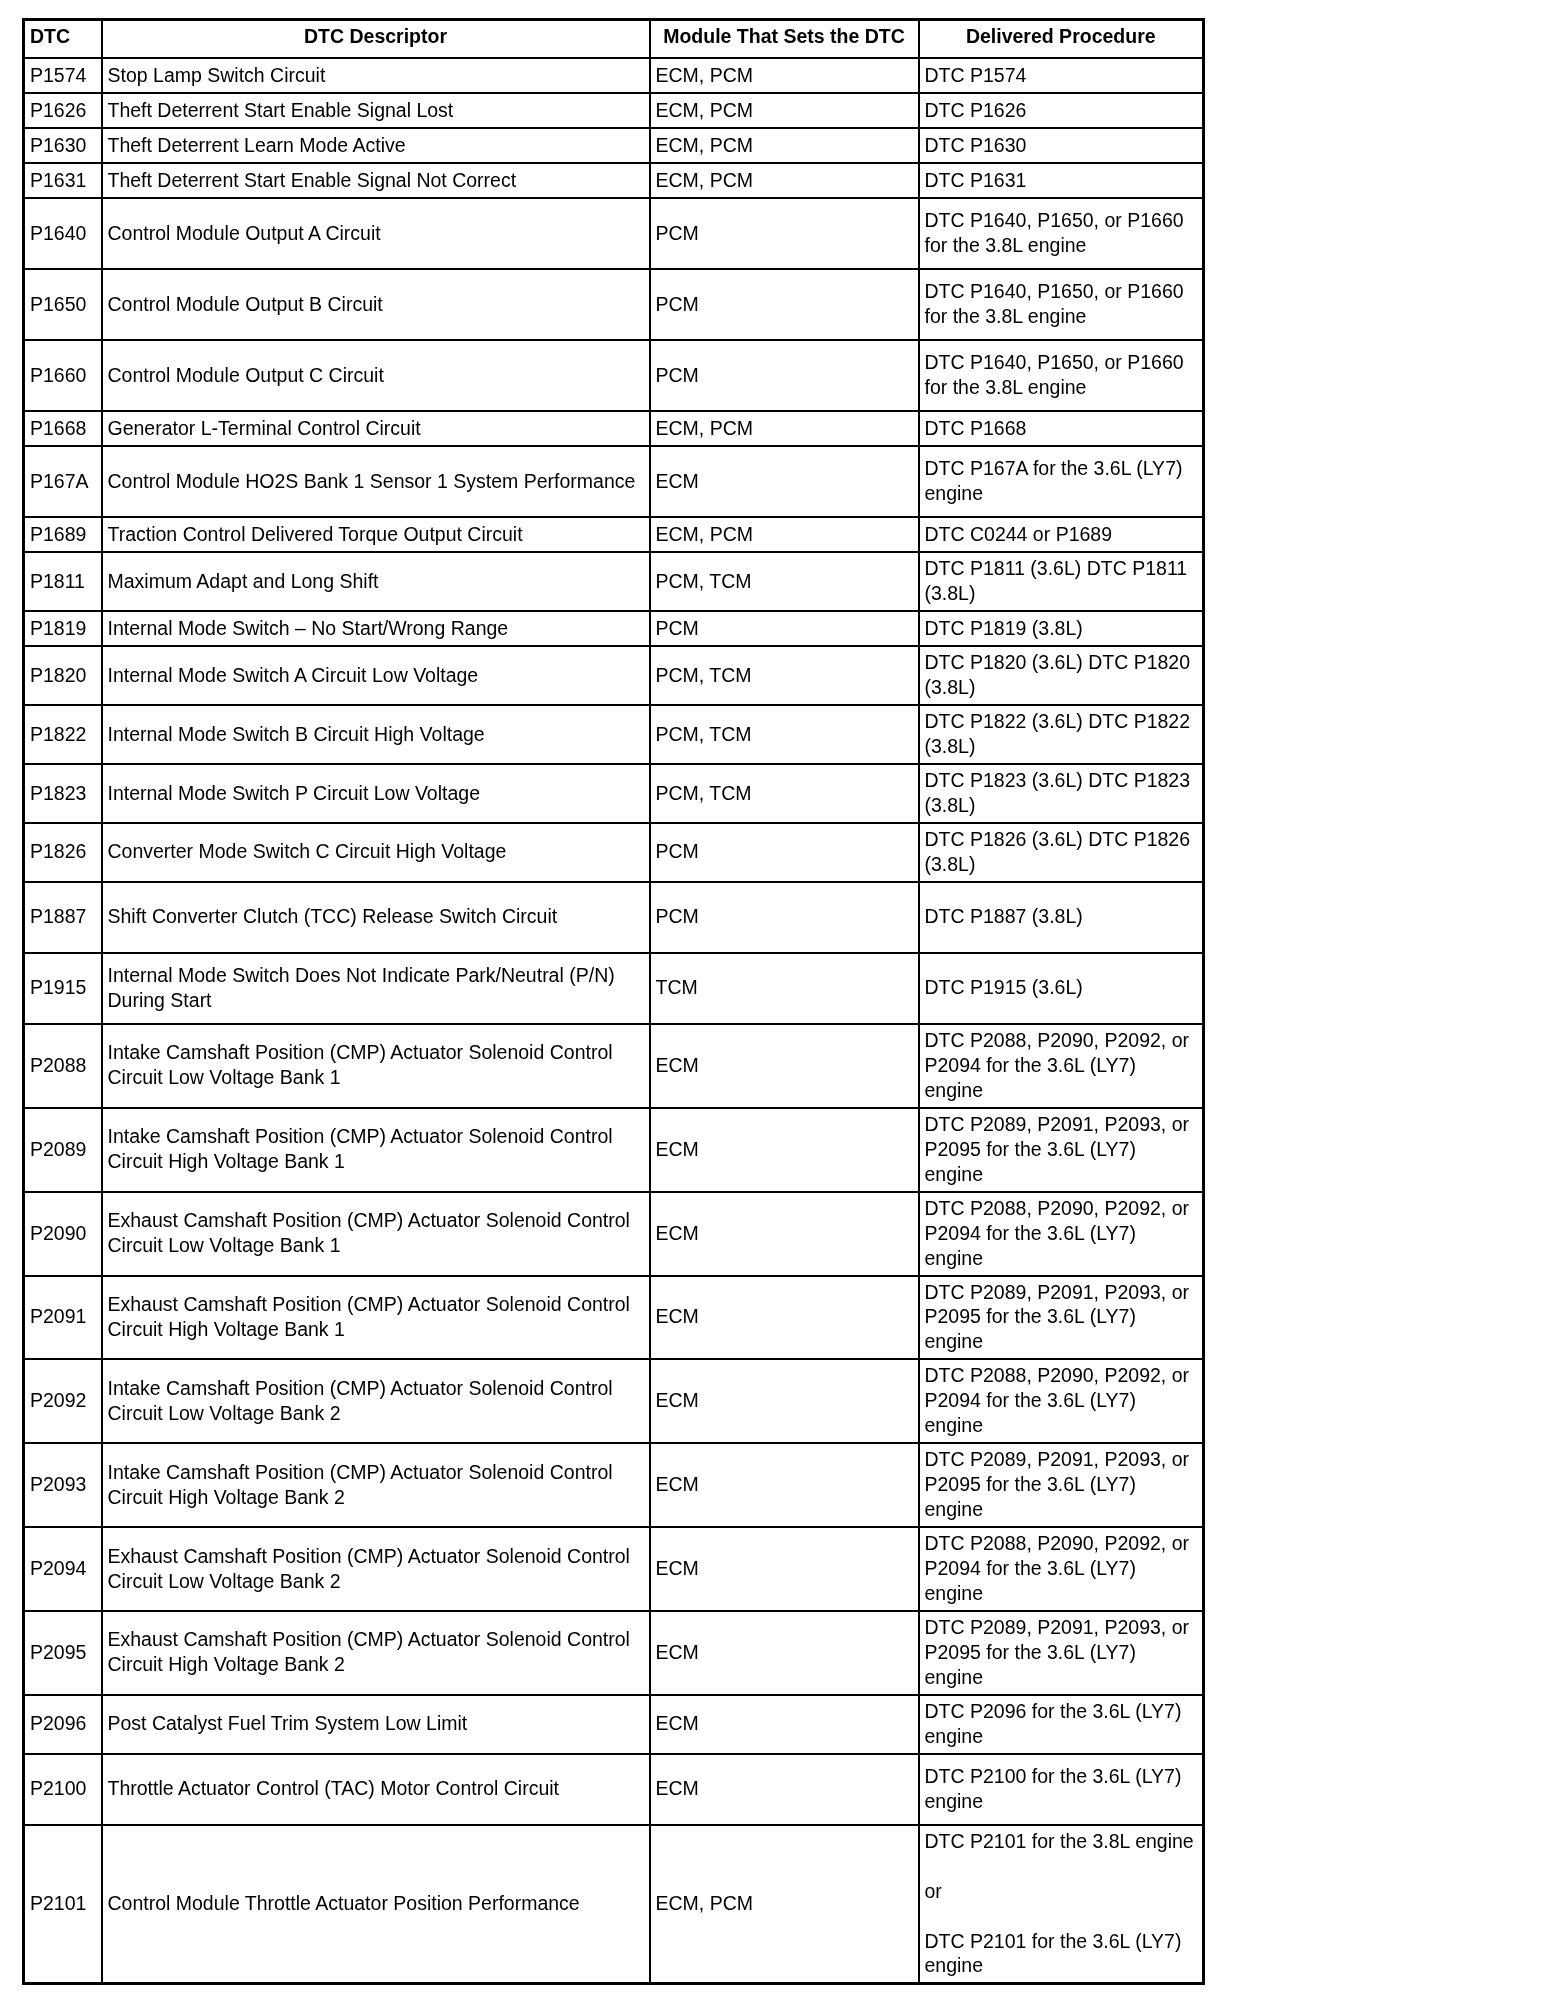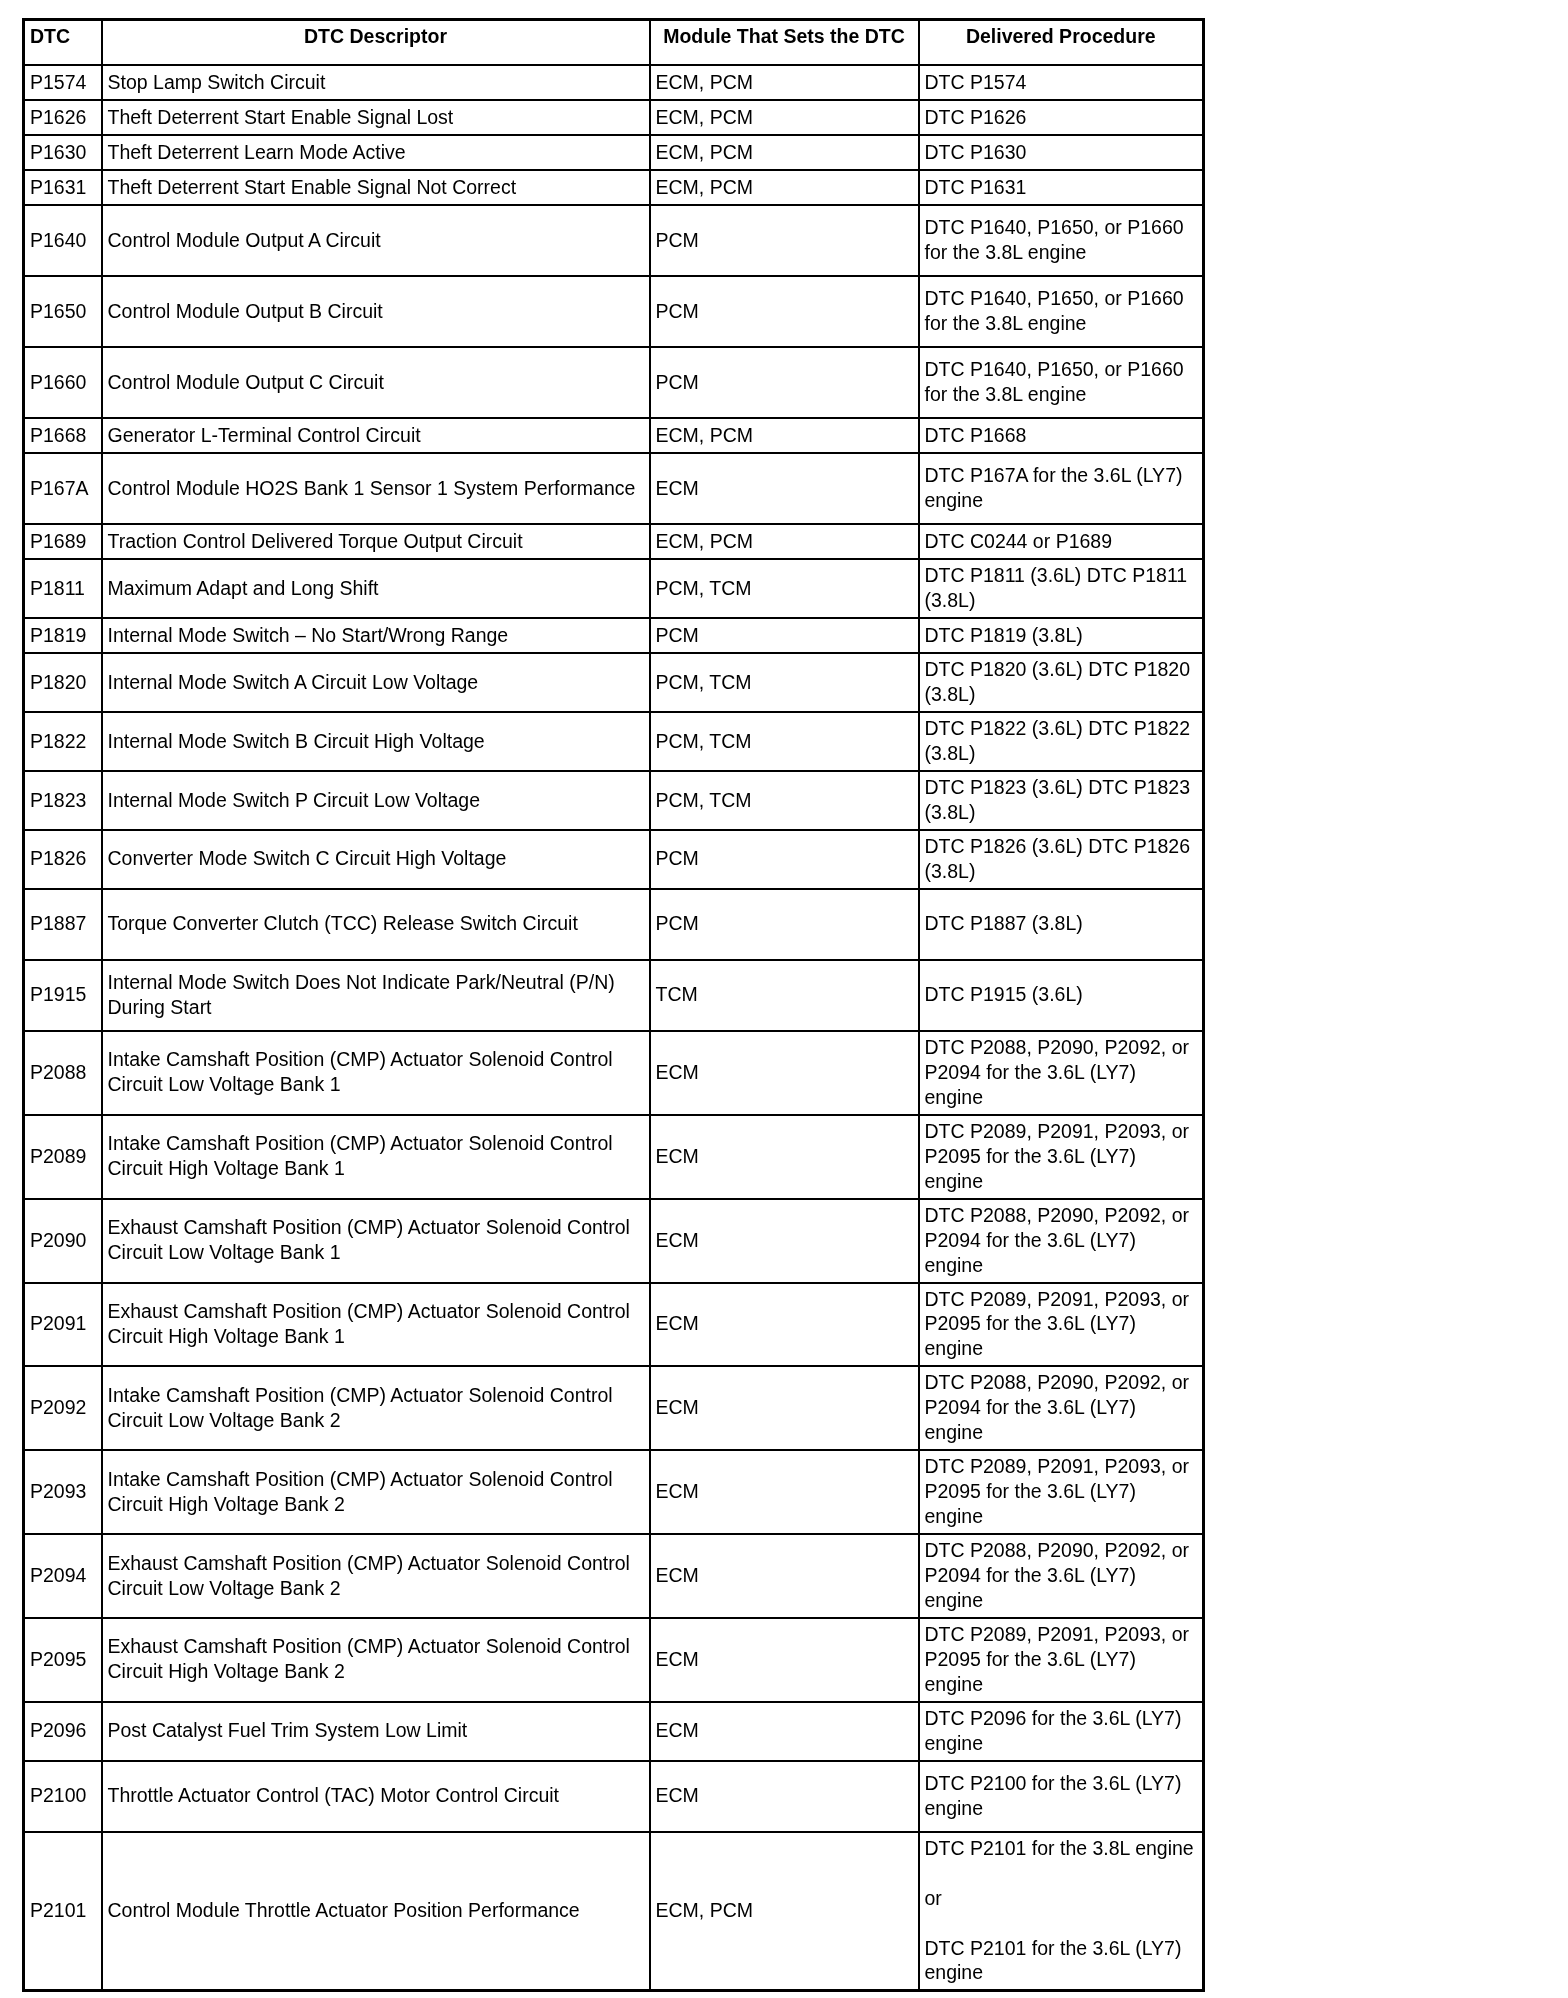--- a/index.html
+++ b/index.html
@@ -45,21 +45,21 @@
     text-align: left;
     word-wrap: break-word;
     overflow-wrap: break-word;
   }
 
   table.dtc-table thead th {
     font-weight: bold;
     text-align: center;
     font-size: 19.5px;
     padding-top: 4px;
-    padding-bottom: 16px;
+    padding-bottom: 9px;
     line-height: 1.2;
   }
 
   table.dtc-table thead th.h-dtc {
     text-align: left;
   }
 
   td.cell-dtc {
     text-align: left;
     white-space: nowrap;
@@ -187,21 +187,21 @@
           <td class="proc-cell">DTC P1823 (3.6L) DTC P1823 (3.8L)</td>
         </tr>
         <tr class="r-1">
           <td class="cell-dtc">P1826</td>
           <td>Converter Mode Switch C Circuit High Voltage</td>
           <td>PCM</td>
           <td class="proc-cell">DTC P1826 (3.6L) DTC P1826 (3.8L)</td>
         </tr>
         <tr class="r-2">
           <td class="cell-dtc">P1887</td>
-          <td>Torque Converter Clutch (TCC) Release Switch Circuit</td>
+          <td>Shift Converter Clutch (TCC) Release Switch Circuit</td>
           <td>PCM</td>
           <td class="proc-cell">DTC P1887 (3.8L)</td>
         </tr>
         <tr class="r-2">
           <td class="cell-dtc">P1915</td>
           <td>Internal Mode Switch Does Not Indicate Park/Neutral (P/N) During Start</td>
           <td>TCM</td>
           <td class="proc-cell">DTC P1915 (3.6L)</td>
         </tr>
         <tr class="r-2">

